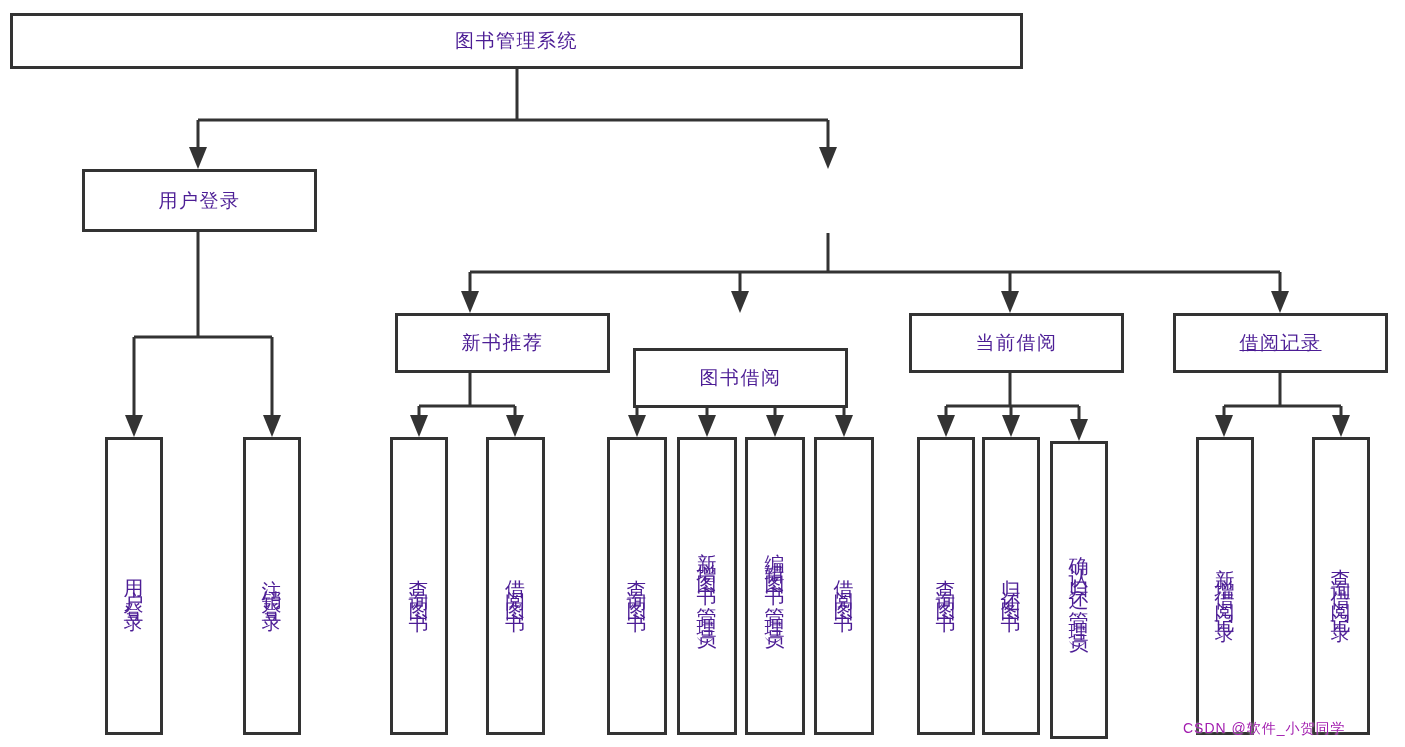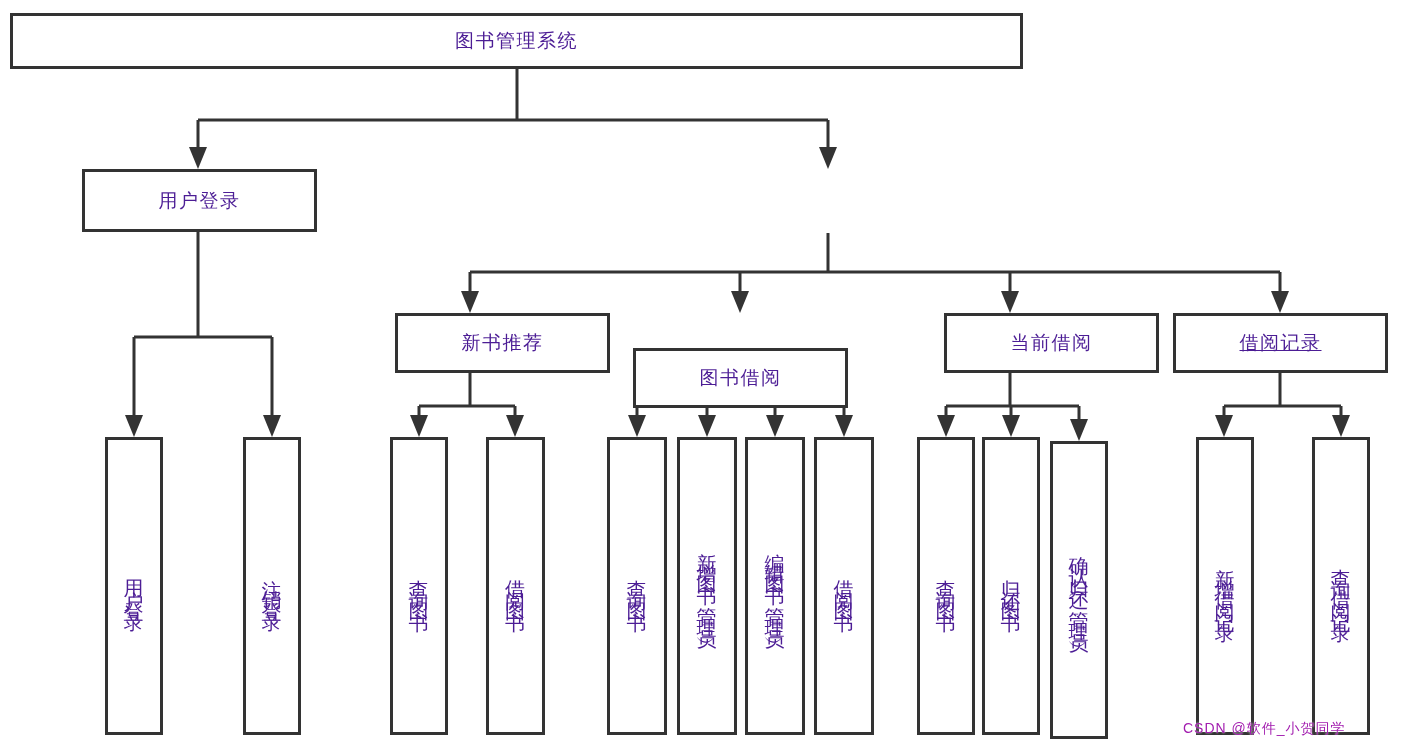--- a/index.html
+++ b/index.html
@@ -117,21 +117,21 @@
   <div class="node h" style="left:82px; top:169px; width:235px; height:63px;">
     <span>用户登录</span>
   </div>
 
   <div class="node h" style="left:375px; top:313px; width:215px; height:60px;margin-left:20px;">
     <span>新书推荐</span>
   </div>
   <div class="node h" style="left:633px; top:313px; width:215px; height:60px;margin-top:35px;">
     <span>图书借阅</span>
   </div>
-  <div class="node h" style="left:944px; top:313px; width:215px; height:60px;align-items:center;">
+  <div class="node h" style="left:909px; top:313px; width:215px; height:60px;align-items:center;">
     <span>当前借阅</span>
   </div>
   <div class="node h" style="left:1173px; top:313px; width:215px; height:60px;text-decoration:underline;">
     <span>借阅记录</span>
   </div>
 
   <div class="node v" style="left:105px; top:437px; width:58px; height:298px;">
     <span>用户登录</span>
   </div>
   <div class="node v" style="left:243px; top:437px; width:58px; height:298px;">

